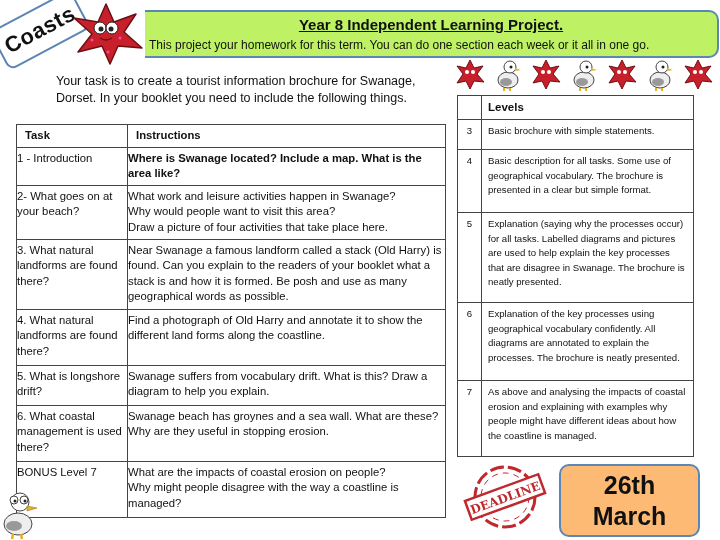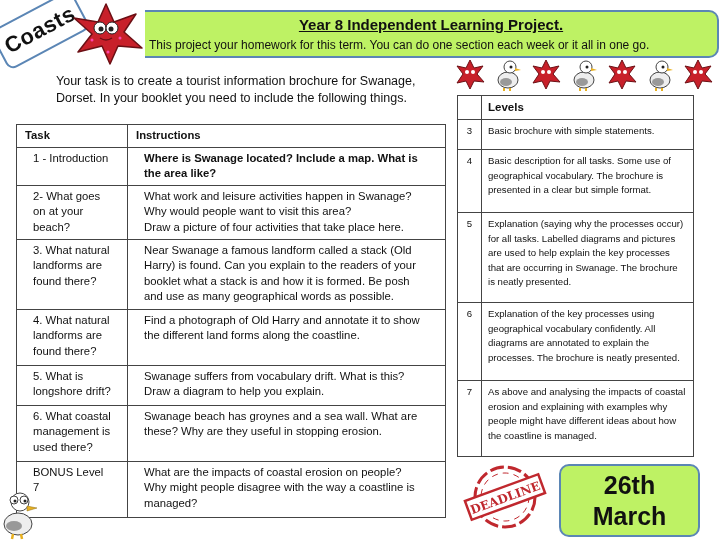--- a/index.html
+++ b/index.html
@@ -18,31 +18,31 @@
   .header-sub { position: absolute; left: 4px; right: 2px; top: 26px; font-size: 12px; }
 
   .mascot { position: absolute; }
   .intro { position: absolute; left: 20px; top: 73px; width: 400px; font-size: 12.5px; line-height: 17px; margin-left: 36px; }
 
   table { border-collapse: collapse; position: absolute; }
   td, th { border: 1.5px solid #444; vertical-align: top; text-align: left; font-weight: normal; }
 
   .task-table { left: 16px; top: 124px; width: 430px; font-size: 11.3px; line-height: 15.5px; border-radius: 15px; }
   .task-table th { font-weight: bold; padding: 3px 8px; height: 22px; }
-  .task-table td { padding: 3px 16px; }
+  .task-table td { padding: 3px 0; }
   .task-table td.col-task { width: 111px; }
 
   .levels-table { left: 457px; top: 95px; width: 237px; font-size: 9.6px; line-height: 14.5px; border-radius: 30px; }
   .levels-table th { font-weight: bold; font-size: 11.5px; padding: 4px 6px; height: 24px; }
   .levels-table td { padding: 4px 6px; }
   .levels-table td.num { width: 24px; text-align: center; padding: 4px 2px; }
 
   .deadline-stamp { position: absolute; left: 460px; top: 462px; width: 90px; height: 70px; }
   .date-box { position: absolute; left: 559px; top: 464px; width: 141px; height: 73px;
-    border: 2px solid #5b86b5; border-radius: 10px; background: #bef264;
+    border: 2px solid #5b86b5; border-radius: 10px; background: #fdba74;
     display: flex; flex-direction: column; align-items: center; justify-content: center;
     font-size: 25px; font-weight: bold; line-height: 31px; }
 </style>
 </head>
 <body>
 
 <div class="coasts-tag">Coasts</div>
 
 <svg class="mascot" style="left:66px; top:0px;" width="82" height="66" viewBox="0 0 82 66">
   <path d="M40 4 L48 22 L70 14 L58 32 L76 48 L52 46 L44 64 L36 46 L12 52 L26 34 L8 18 L32 22 Z" fill="#c8202a" stroke="#6b0f14" stroke-width="1.5" stroke-linejoin="round"></path>
@@ -188,21 +188,21 @@
   <tr>
     <td class="num">3</td>
     <td style="height:30px;">Basic brochure with  simple statements.</td>
   </tr>
   <tr>
     <td class="num">4</td>
     <td style="height:63px;">Basic description for all tasks. Some use of geographical vocabulary. The brochure is presented in a  clear but simple format.</td>
   </tr>
   <tr>
     <td class="num">5</td>
-    <td style="height:90px;">Explanation (saying why the processes occur) for all tasks. Labelled diagrams and pictures are used to help explain the key processes that are occurring in Swanage. The brochure is neatly presented.</td>
+    <td style="height:90px;">Explanation (saying why the processes occur) for all tasks. Labelled diagrams and pictures are used to help explain the key processes that are disagree in Swanage. The brochure is neatly presented.</td>
   </tr>
   <tr>
     <td class="num">6</td>
     <td style="height:78px;">Explanation of the key processes using geographical vocabulary confidently. All diagrams are annotated  to explain the processes. The brochure is neatly presented.</td>
   </tr>
   <tr>
     <td class="num">7</td>
     <td style="height:76px;">As above and analysing the impacts of coastal erosion and explaining with examples why people might have different ideas about how the coastline is managed.</td>
   </tr>
 </tbody>

